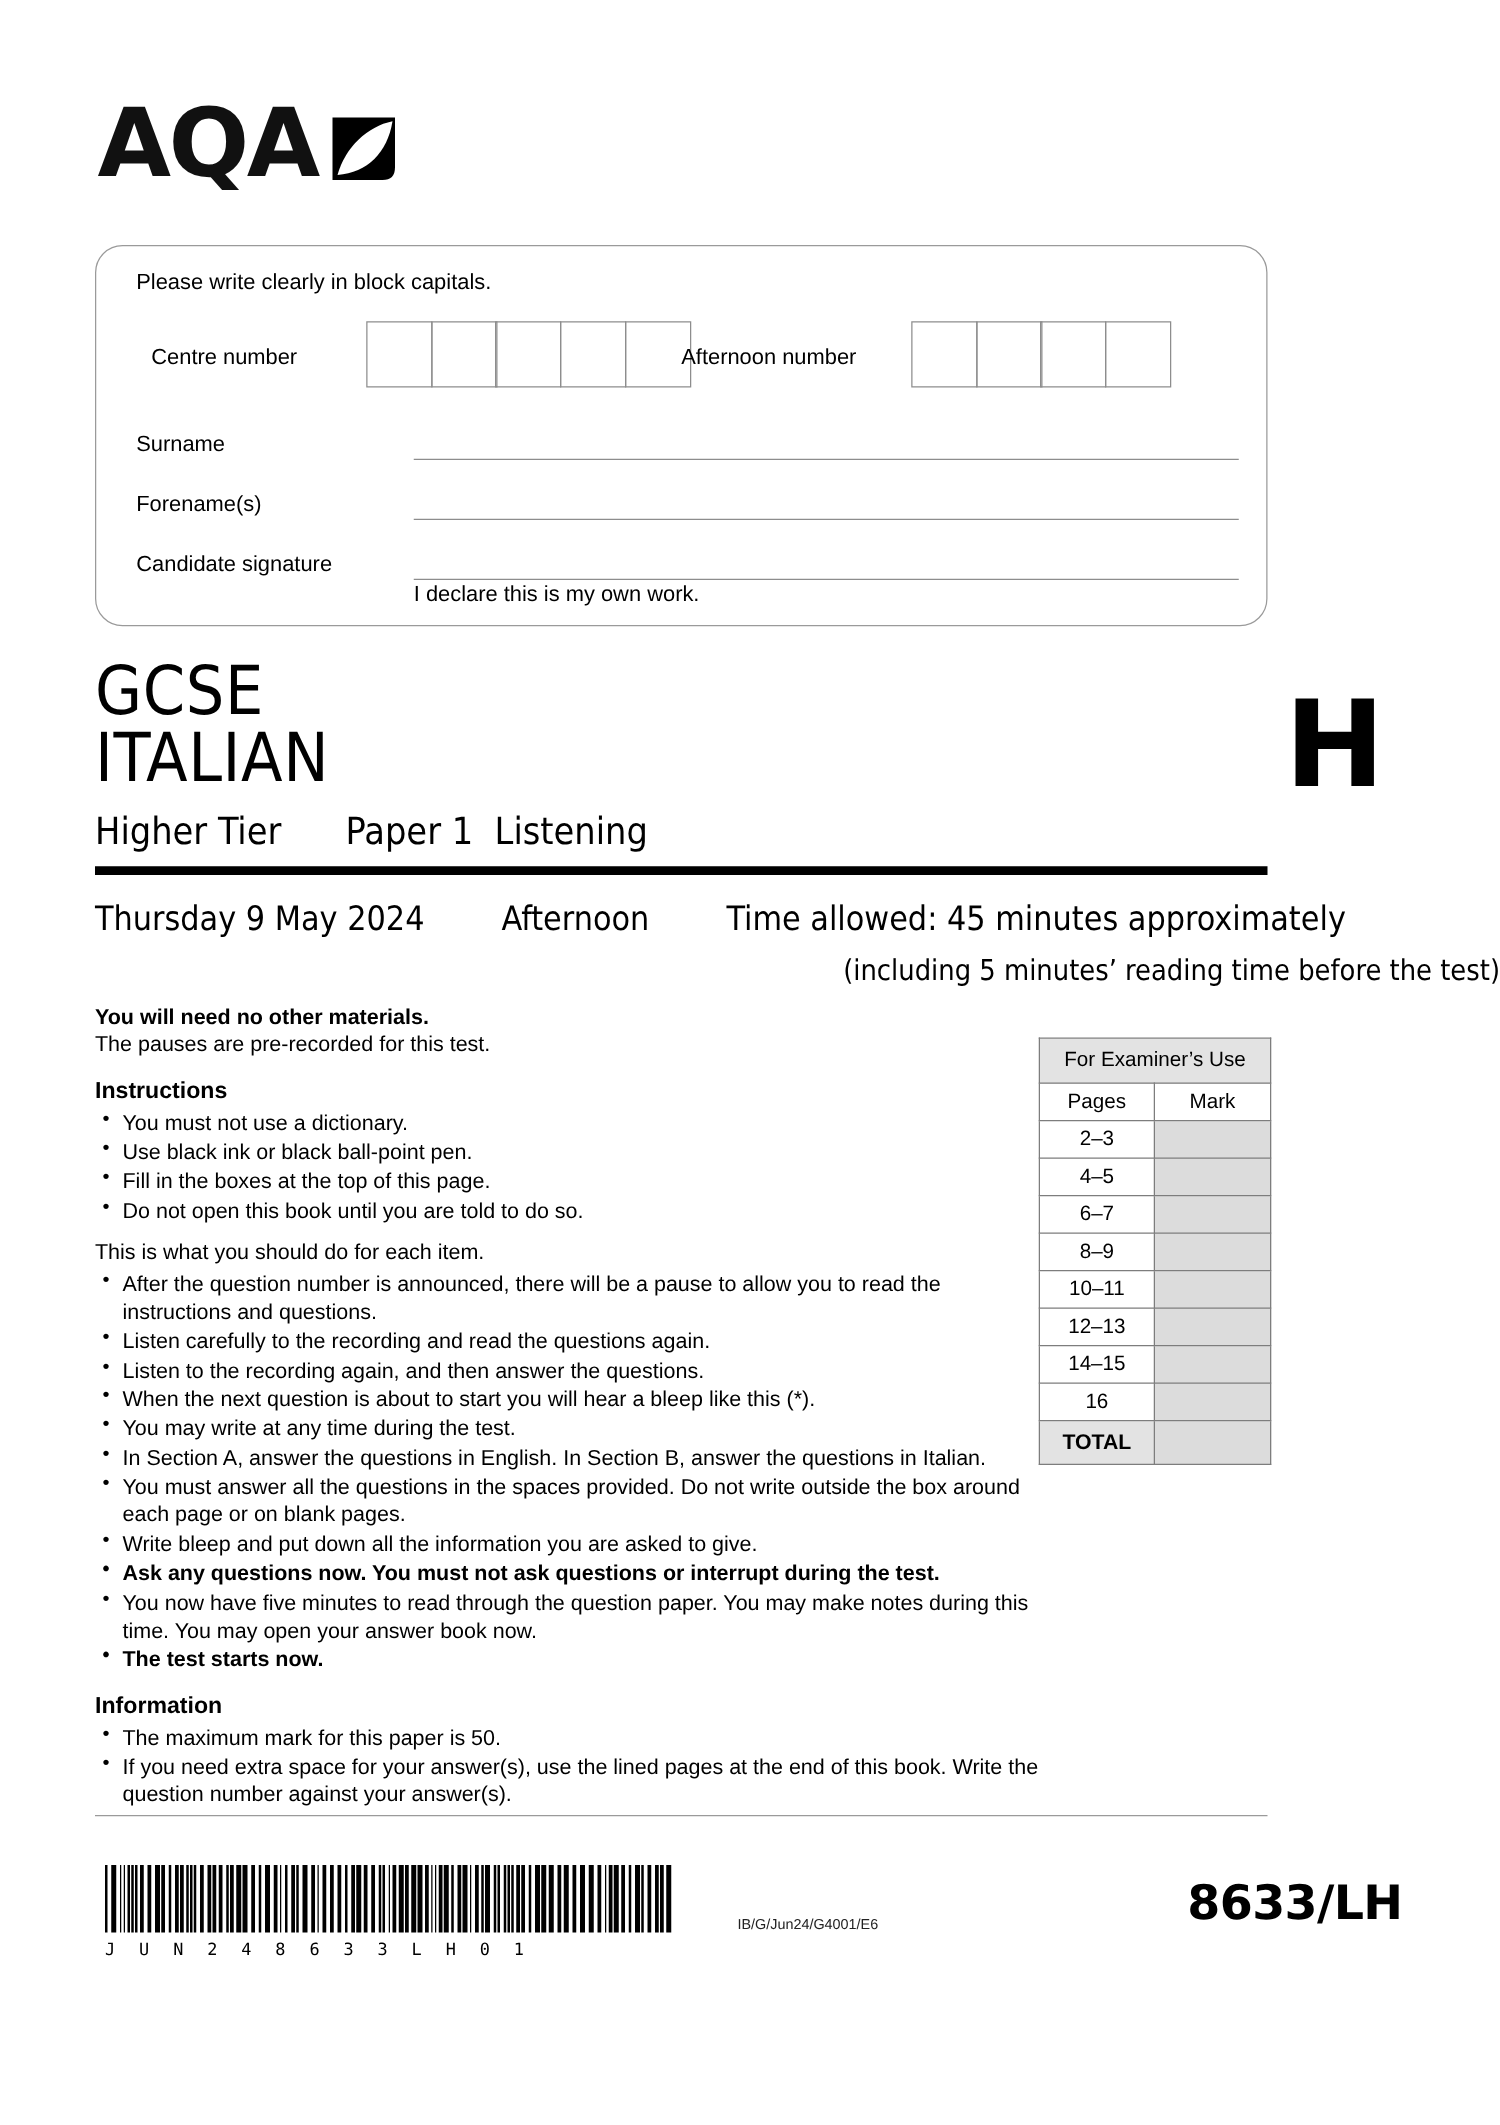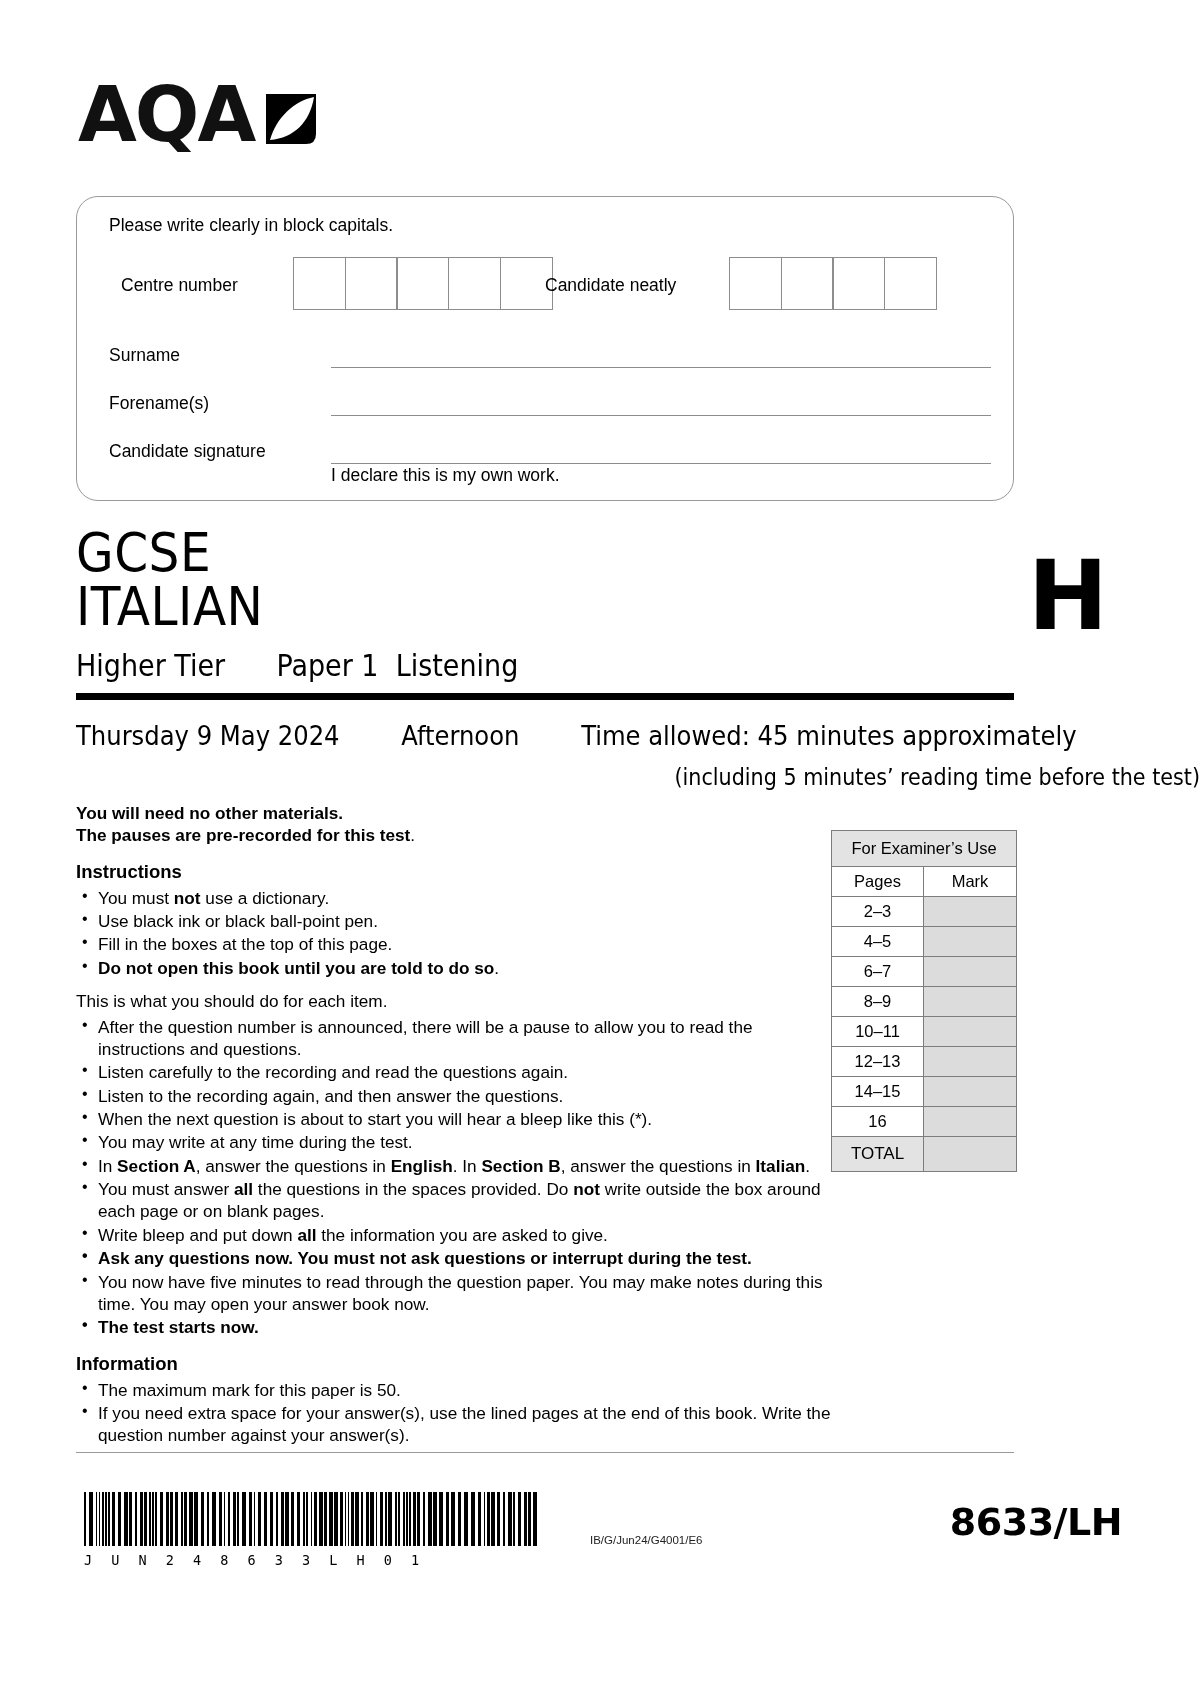--- a/index.html
+++ b/index.html
@@ -59,29 +59,29 @@
 
   
   .body{position:absolute;left:76px;top:802px;width:760px;font-size:17.2px;line-height:1.30;}
   .body .lead{font-weight:700;}
   .body h3{font-size:18.5px;font-weight:700;margin:13px 0 3px 0;}
   .body p.plain{margin:11px 0 3px 0;}
   ul{list-style:none;margin:0;padding:0;}
   li{position:relative;padding-left:22px;margin:1px 0;}
   li:before{content:"•";position:absolute;left:6px;top:-1px;font-size:16px;}
   li.b{font-weight:700;}
-  b{font-weight:700;}
+  b{font-weight:400;}
 
   
   .extable{position:absolute;left:831px;top:830px;width:186px;border-collapse:collapse;padding-left:48px;}
   .extable td{border:1.2px solid #7d7d7d;height:29px;text-align:center;font-size:16.5px;padding:0;}
   .extable td.hdr{background:#e3e3e3;font-size:16.5px;height:35px;}
   .extable td.sub{background:#fff;}
   .extable td.mark{background:#dcdcdc;width:92px;}
-  .extable td.total{background:#e3e3e3;font-weight:400;font-size:17px;height:34px;}
+  .extable td.total{background:#e3e3e3;font-weight:700;font-size:17px;height:34px;}
 
   
   .footrule{position:absolute;left:76px;top:1452px;width:938px;height:1.4px;background:#9a9a9a;}
   .barcode{position:absolute;left:84px;top:1492px;height:54px;display:flex;align-items:flex-end;}
   .barcode i{display:block;background:#000;height:54px;margin-right:1px;}
   .barcode-digits{position:absolute;left:84px;top:1552px;font-size:13.5px;letter-spacing:5.5px;
         font-family:"DejaVu Sans Mono",monospace;}
   .centrecode{position:absolute;left:590px;top:1534px;font-size:11.5px;color:#222;}
   .papercode{position:absolute;right:78px;top:1500px;font-family:"DejaVu Sans",sans-serif;
         font-weight:700;font-size:38px;letter-spacing:-.5px;}
@@ -106,21 +106,21 @@
 
     <div class="row-cn">
       <div class="lbl centre-lbl">Centre number</div>
       <div class="cell-row centre-cells">
         <div class="cell"></div>
         <div class="cell"></div>
         <div class="cell"></div>
         <div class="cell"></div>
         <div class="cell"></div>
       </div>
-      <div class="lbl cand-lbl">Candidate neatly</div>
+      <div class="lbl cand-lbl">Afternoon number</div>
       <div class="cell-row cand-cells">
         <div class="cell"></div>
         <div class="cell"></div>
         <div class="cell"></div>
         <div class="cell"></div>
       </div>
     </div>
 
     <div class="namerow r1">
       <div class="nlbl">Surname</div>

